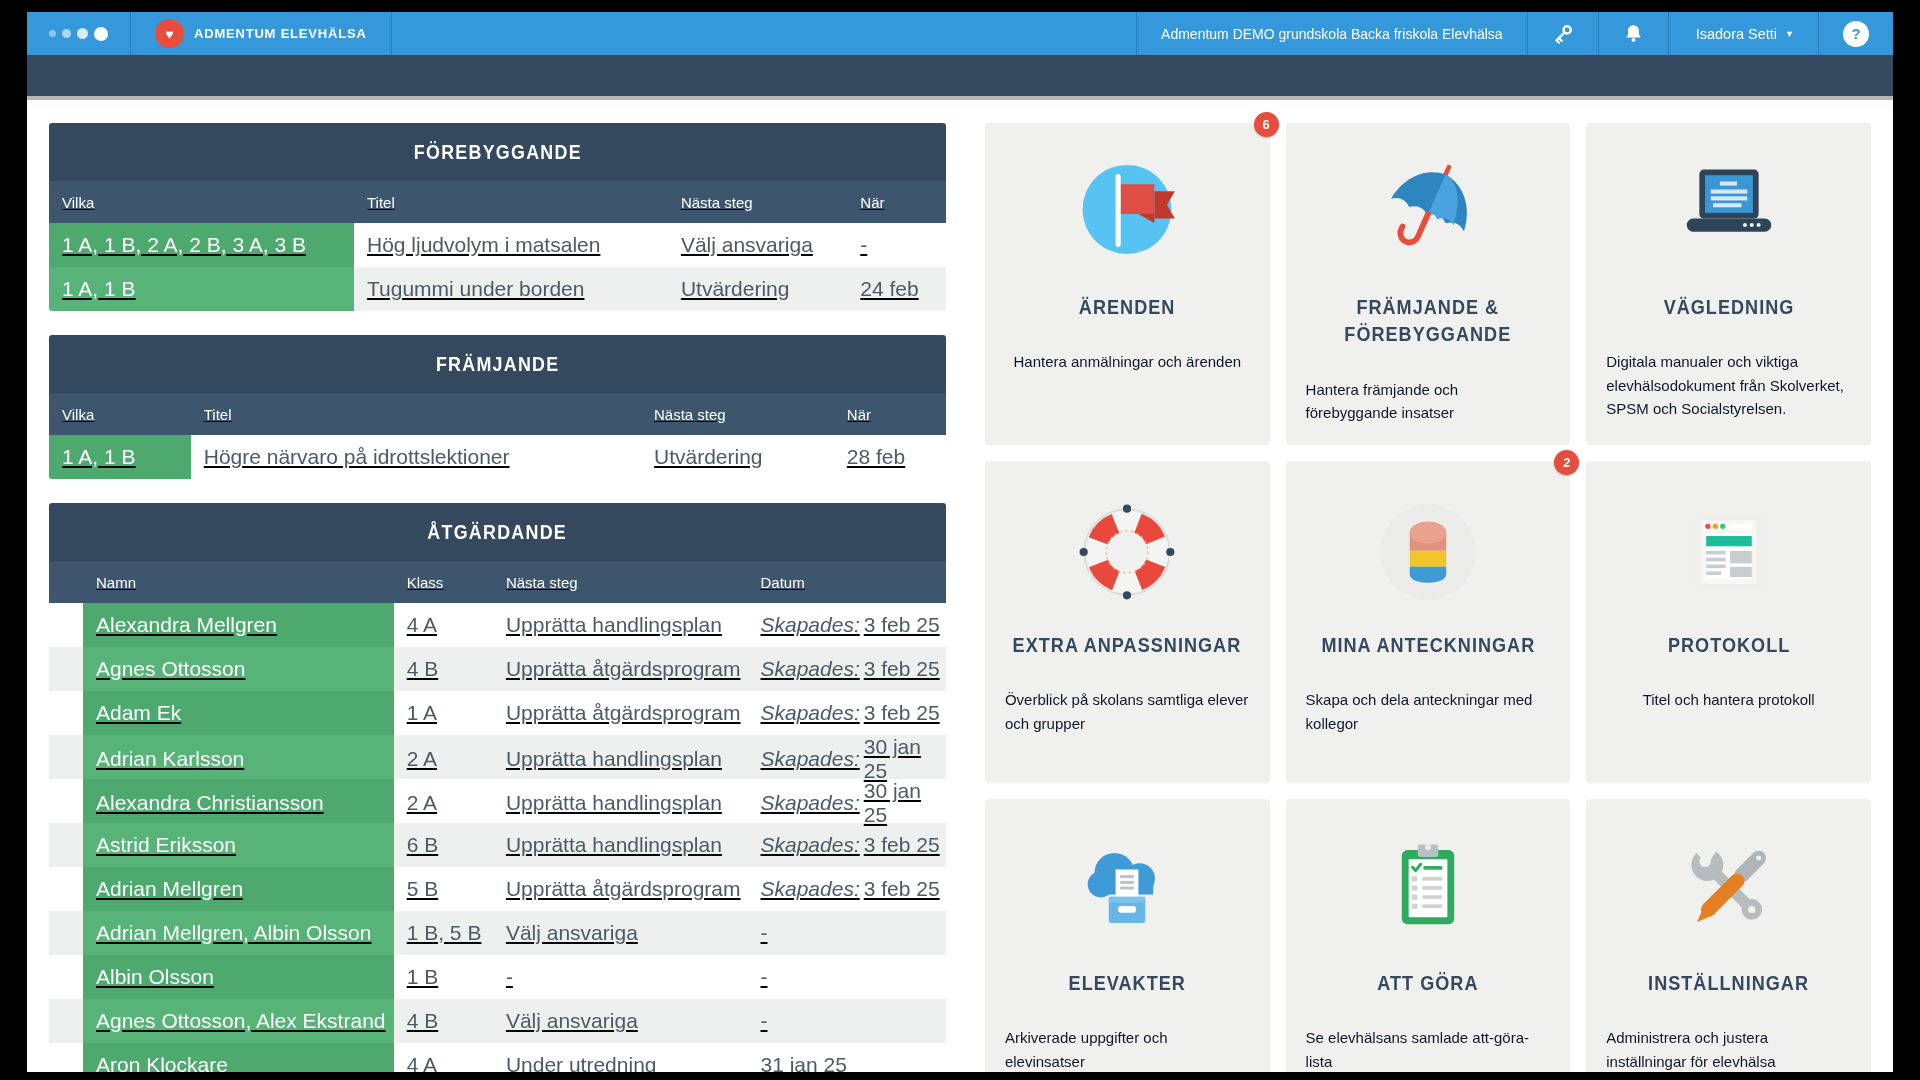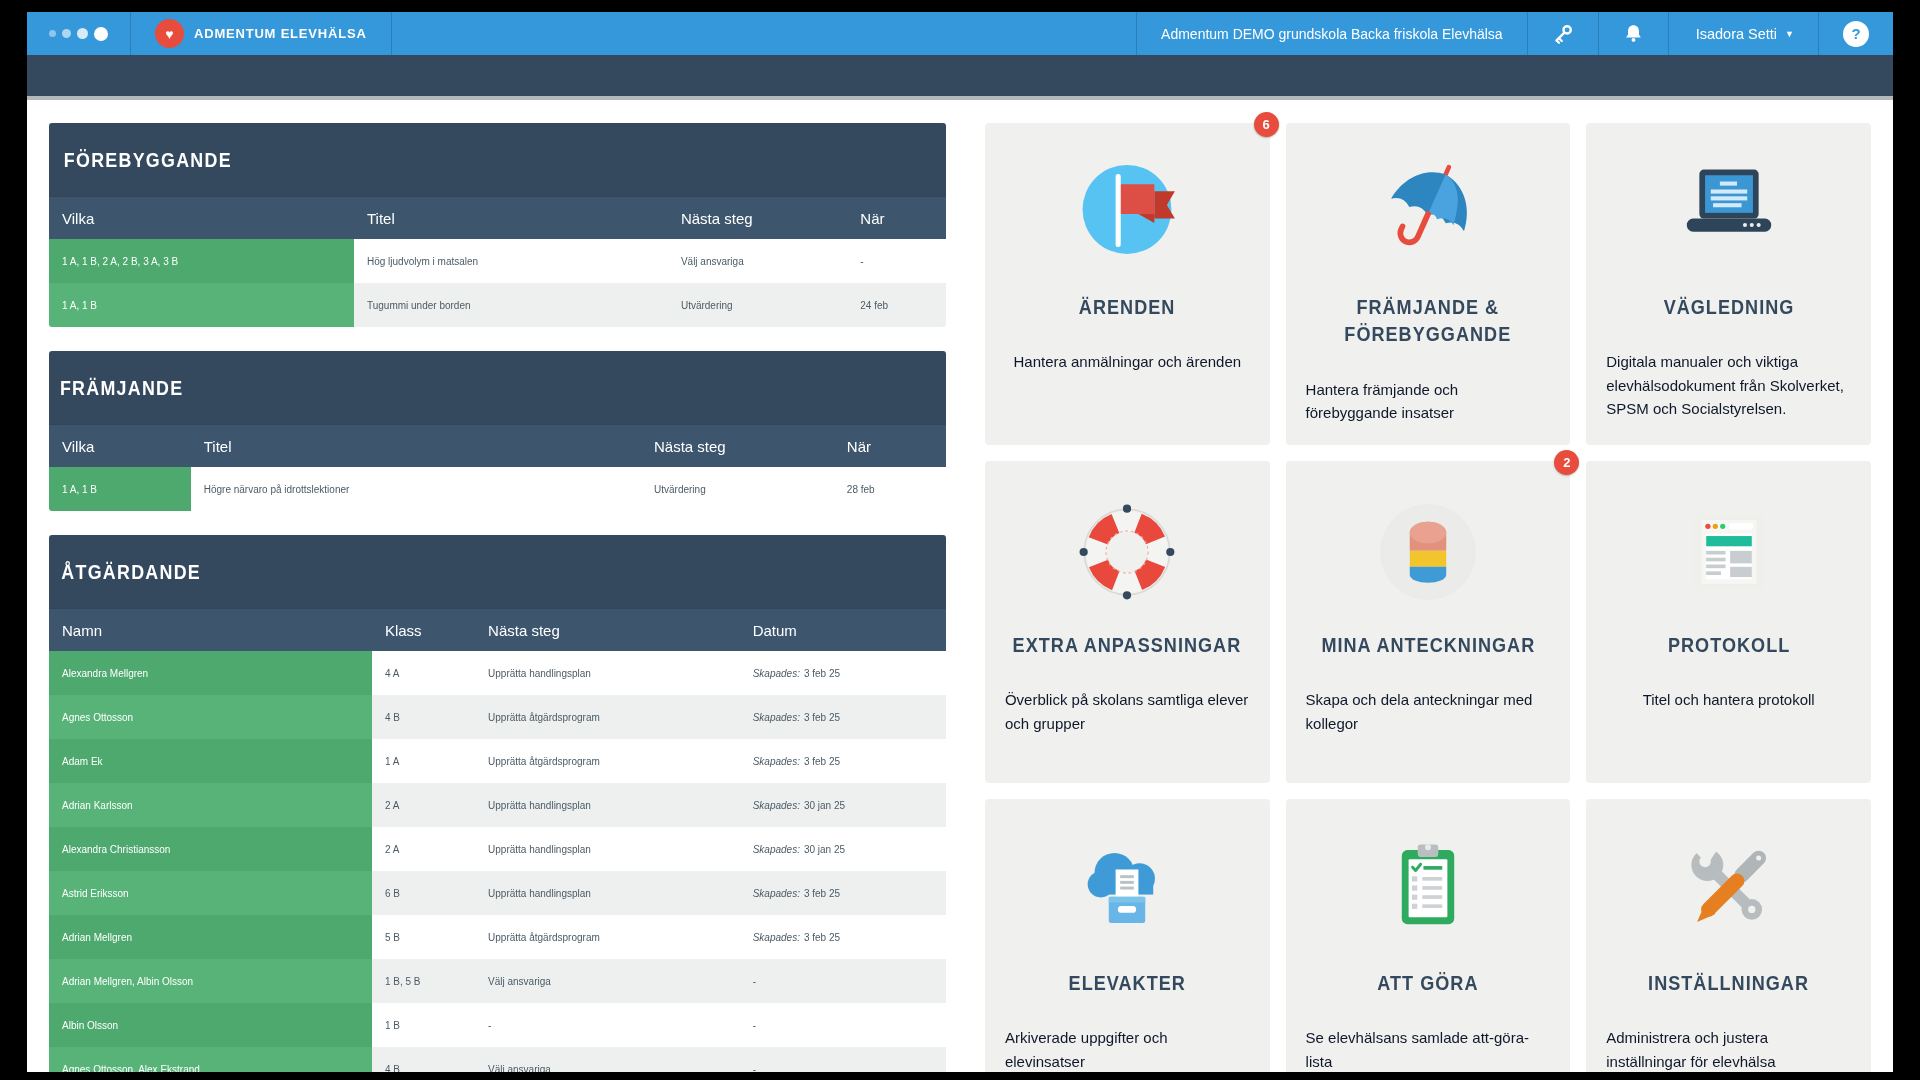--- a/index.html
+++ b/index.html
@@ -30,31 +30,31 @@
   
   .navbar{height:45px;background:#34495e;border-bottom:4px solid #b2b9ba;}
 
   
   .content{display:flex;padding:23px 22px 0 22px;}
   .left-col{width:897px;flex:none;}
   .right-col{flex:1;margin-left:39px;display:grid;grid-template-columns:repeat(3,1fr);gap:16px;grid-auto-rows:322px;align-items:stretch;}
 
   
   .tbl{margin-bottom:24px;border-radius:3px;overflow:hidden;}
-  .tbl-title{height:73px;background:#34495e;color:#fff;display:flex;align-items:center;justify-content:flex-start;}
+  .tbl-title{height:57px;background:#34495e;color:#fff;display:flex;align-items:center;justify-content:center;}
   .tbl-title span{display:block;font-size:21px;font-weight:600;letter-spacing:1.5px;transform:scaleX(.85);}
-  .row-grid{display:grid;align-items:stretch;}
+  .row-grid{display:grid;align-items:stretch;text-decoration:underline;}
   .t0 .row-grid{grid-template-columns:34% 35% 20% 11%;}
   .t1 .row-grid{grid-template-columns:15.8% 50.2% 21.5% 12.5%;}
-  .t2 .row-grid{grid-template-columns:36% 11.5% 29.5% 23%;}
+  .t2 .row-grid{grid-template-columns:36% 11.5% 29.5% 23%;padding-left:34px;}
   .tbl-head{height:43px;background:#3d566e;border-top:1px solid rgba(0,0,0,.18);}
   .th{color:#fff;font-size:15px;display:flex;align-items:center;padding-left:13px;}
   .tbl-row{height:44px;background:#fff;cursor:pointer;}
   .tbl-row.even{background:#eef0ef;}
-  .td{display:flex;align-items:center;padding-left:13px;font-size:10px;color:#4b5b66;}
+  .td{display:flex;align-items:center;padding-left:13px;font-size:21px;color:#4b5b66;}
   .td.c0{background:#4ea96e;color:#fff;}
   .tbl-row.even .td.c0{background:#57b377;}
   .td.datum i{font-style:italic;margin-right:4px;}
   .td.datum i:empty{display:none;}
 
   
   .card{position:relative;background:#f0f1ef;border-radius:4px;display:flex;flex-direction:column;align-items:center;padding-top:34px;cursor:pointer;}
   .card-icon{width:114px;height:114px;flex:none;}
   .card-icon svg{width:114px;height:114px;display:block;}
   .card-title{margin-top:22px;color:#34495e;font-size:21px;font-weight:600;letter-spacing:1.2px;line-height:1.3;text-align:center;display:block;transform:scaleX(.86);max-width:94%;}

